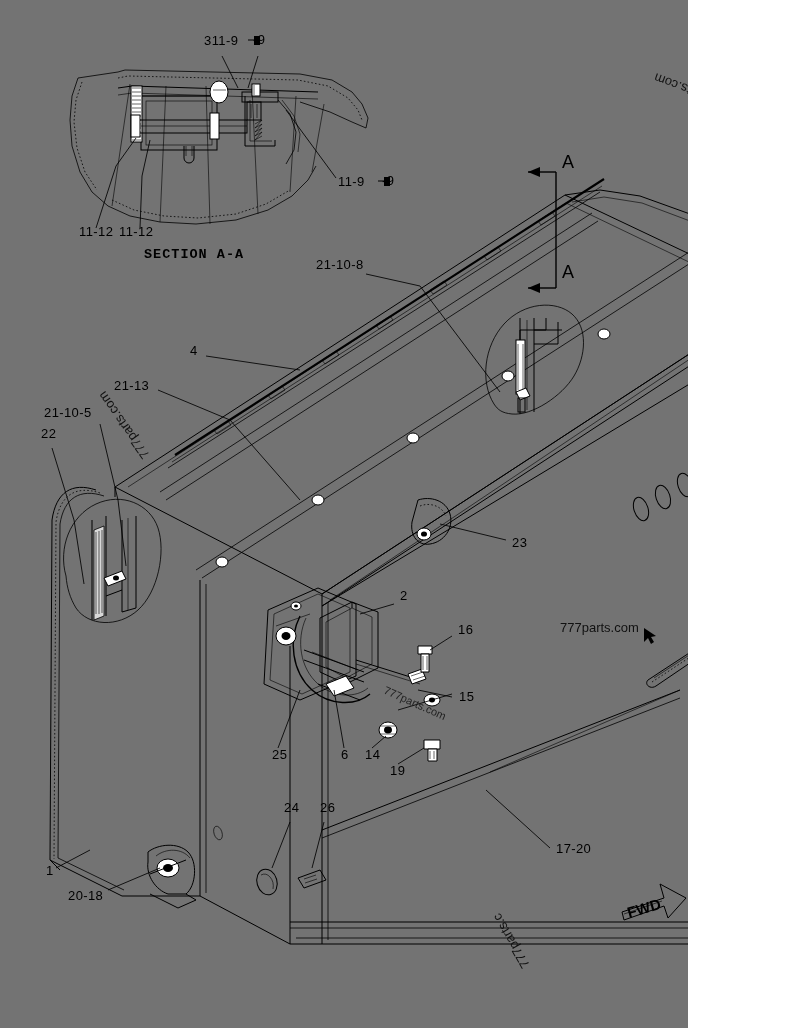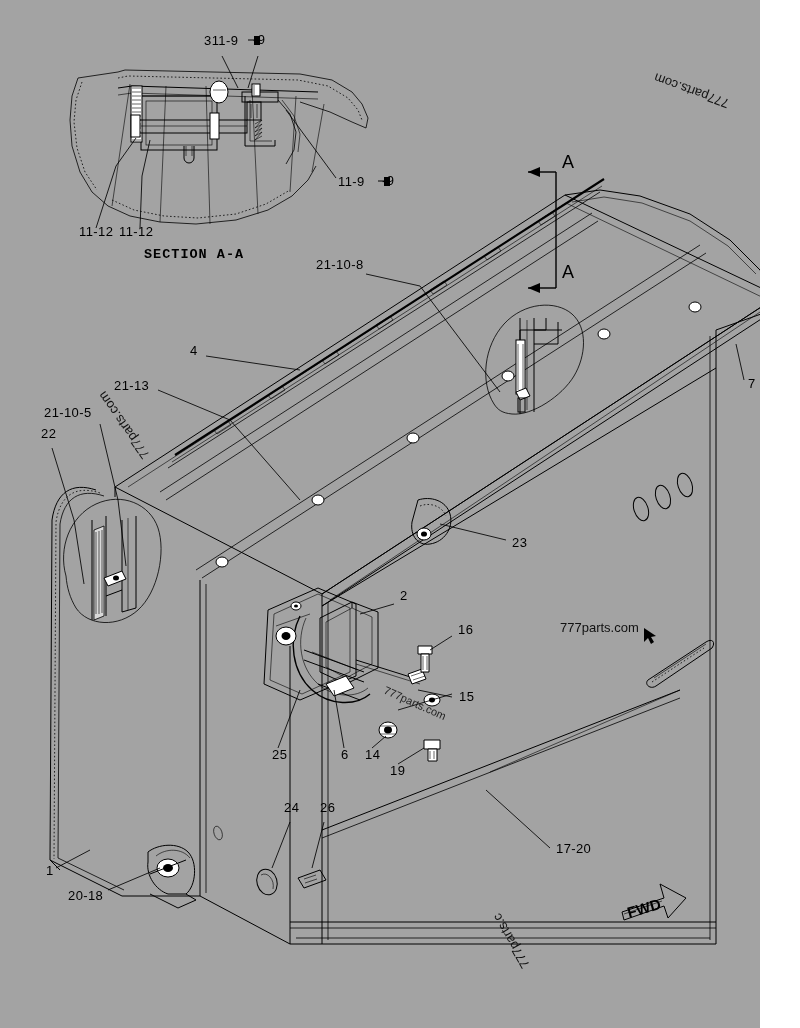--- a/index.html
+++ b/index.html
@@ -6,23 +6,23 @@
   html, body {
     margin: 0;
     padding: 0;
     background: #ffffff;
   }
   body {
     font-family: "Liberation Sans", sans-serif;
   }
   #sheet {
     position: relative;
-    width: 760px;
+    width: 688px;
     height: 1028px;
-    background: #a3a3a3;
+    background: #737373;
     overflow: hidden;
   }
   svg.diagram {
     position: absolute;
     left: 0;
     top: 0;
     width: 800px;
     height: 1028px;
   }
   

